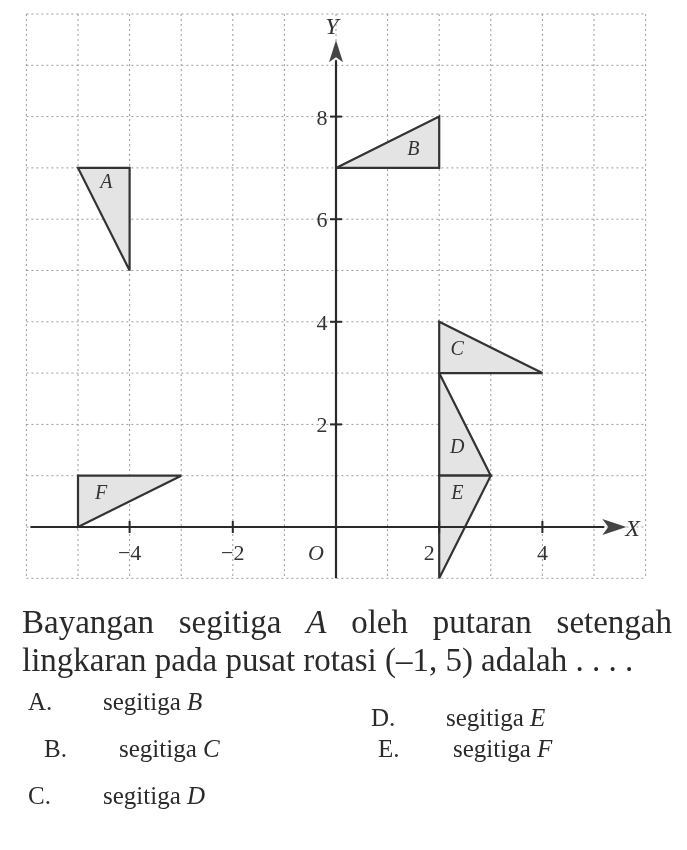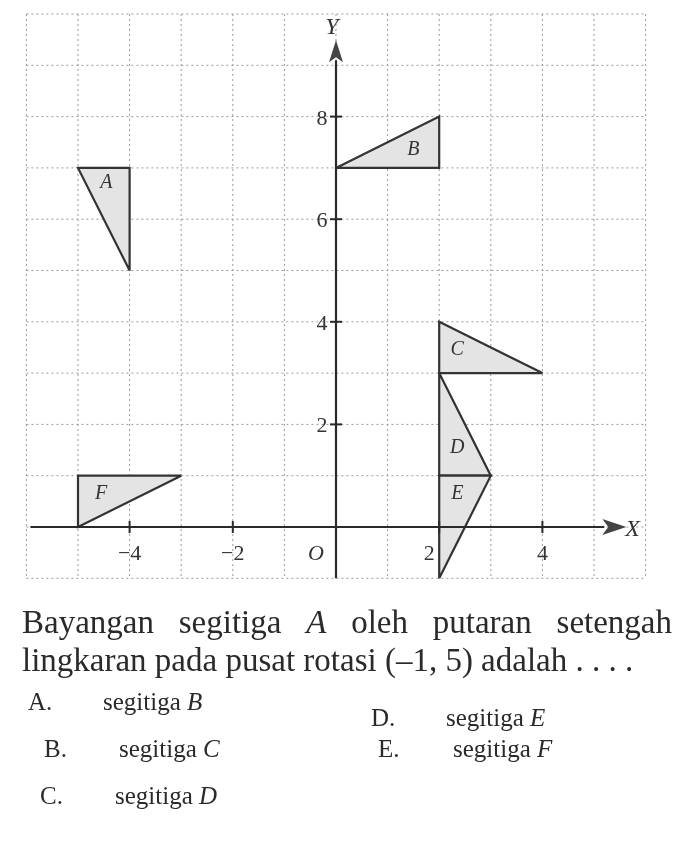--- a/index.html
+++ b/index.html
@@ -105,21 +105,21 @@
   <span class="line2">lingkaran pada pusat rotasi (–1, 5) adalah . . . .</span>
 </div>
 
 <div class="options">
   <div class="opt" style="left:0;top:0">
     <span class="key">A.</span><span>segitiga </span><span class="ital">B</span>
   </div>
   <div class="opt" style="left:16px;top:47px">
     <span class="key">B.</span><span>segitiga </span><span class="ital">C</span>
   </div>
-  <div class="opt" style="left:12px;top:94px">
+  <div class="opt" style="left:0;top:94px">
     <span class="key">C.</span><span>segitiga </span><span class="ital">D</span>
   </div>
   <div class="opt" style="left:343px;top:16px">
     <span class="key">D.</span><span>segitiga </span><span class="ital">E</span>
   </div>
   <div class="opt" style="left:350px;top:47px">
     <span class="key">E.</span><span>segitiga </span><span class="ital">F</span>
   </div>
 </div>
 

